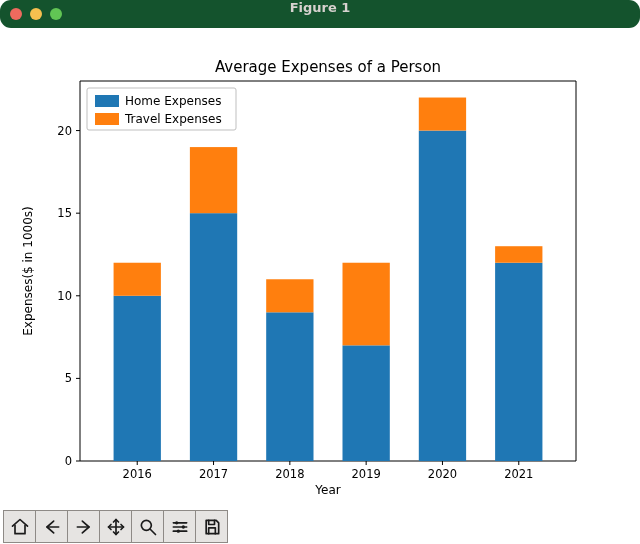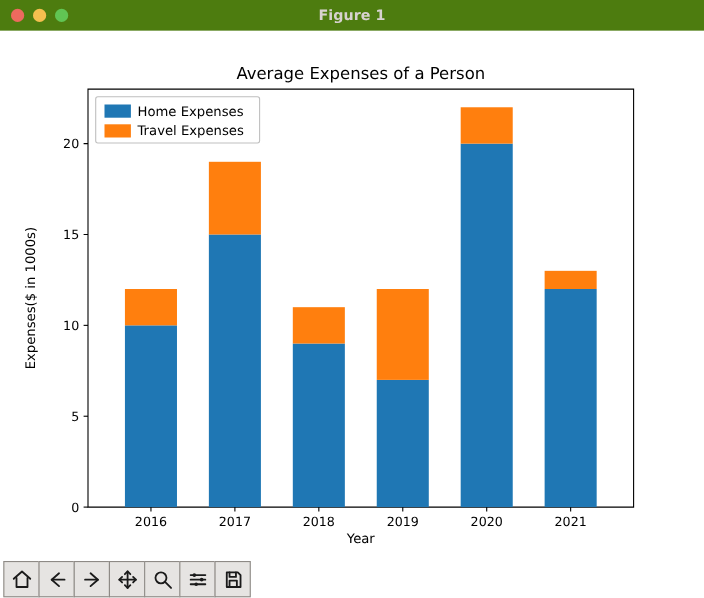--- a/index.html
+++ b/index.html
@@ -9,24 +9,25 @@
     font-family: "DejaVu Sans", Arial, sans-serif;
     overflow: hidden;
   }
   .window {
     width: 640px; height: 544px;
     display: flex; flex-direction: column;
     background: #fff;
   }
   .titlebar {
     height: 28px;
-    background: #4d7c0f;
-    display: flex; align-items: center;
+    background: #14532d;
+    display: flex; 
     position: relative;
     flex: 0 0 28px;
+    border-radius: 11px;
   }
   .traffic-lights {
     display: flex; align-items: center;
     gap: 8px; padding-left: 10px;
   }
   .tl { width: 12px; height: 12px; border-radius: 50%; }
   .tl-close  { background: #ed6a5e; }
   .tl-min    { background: #f5bf4f; }
   .tl-max    { background: #61c554; }
   .titlebar-title {

